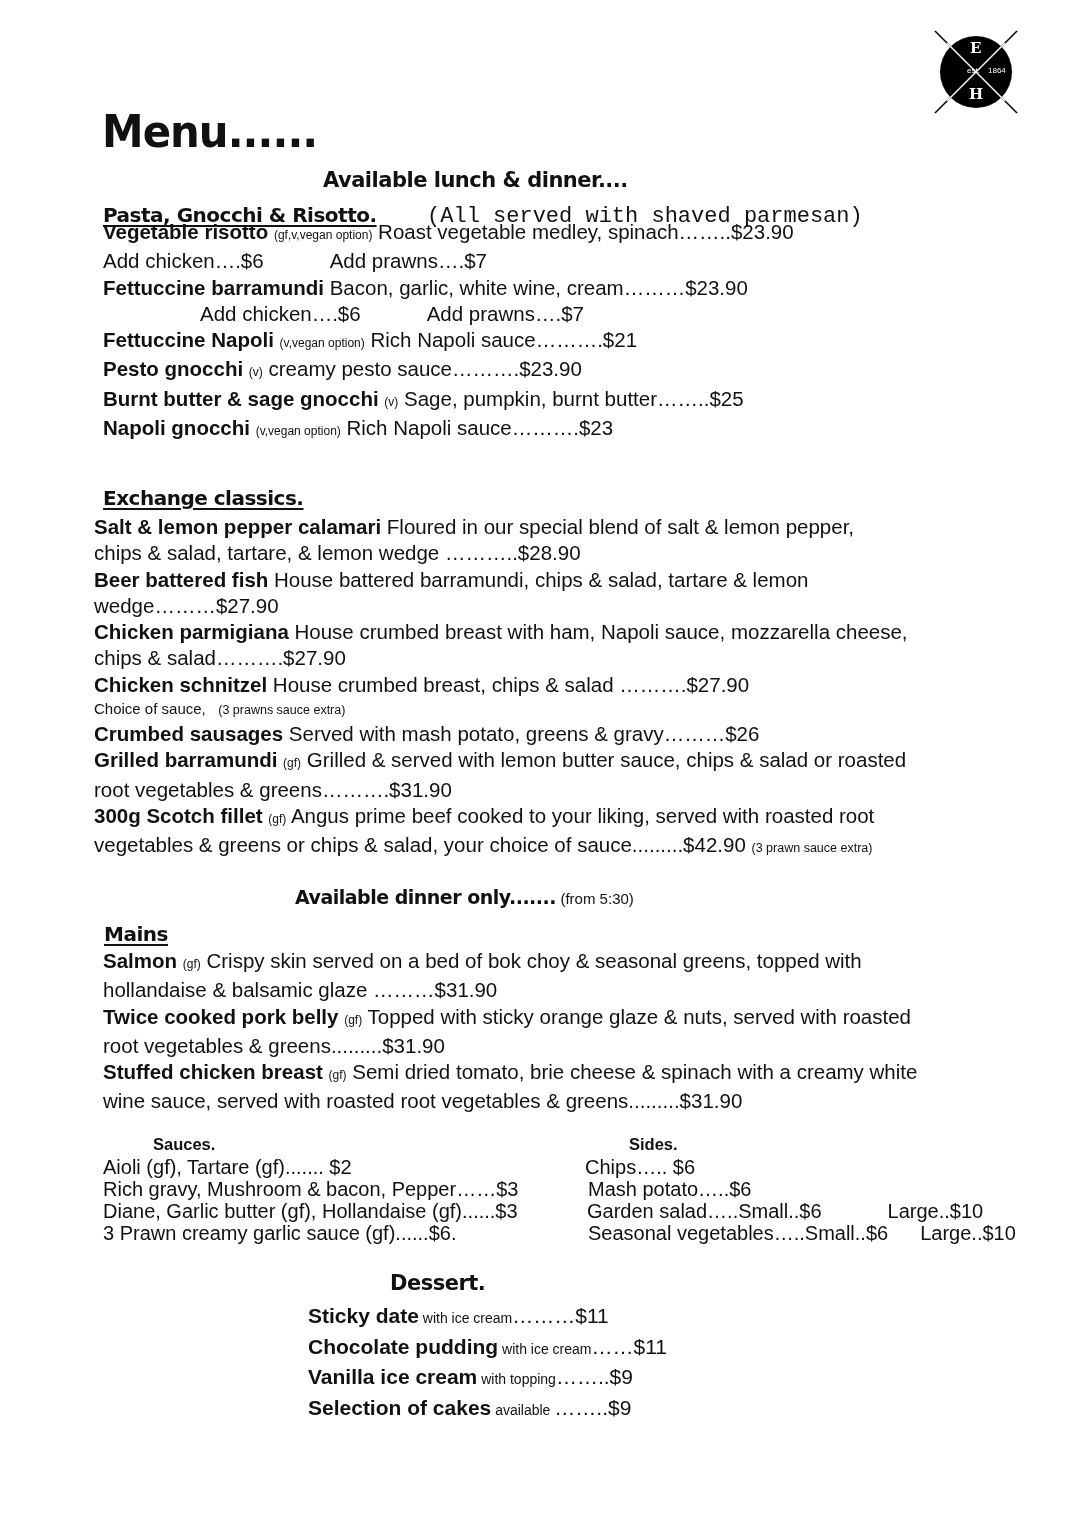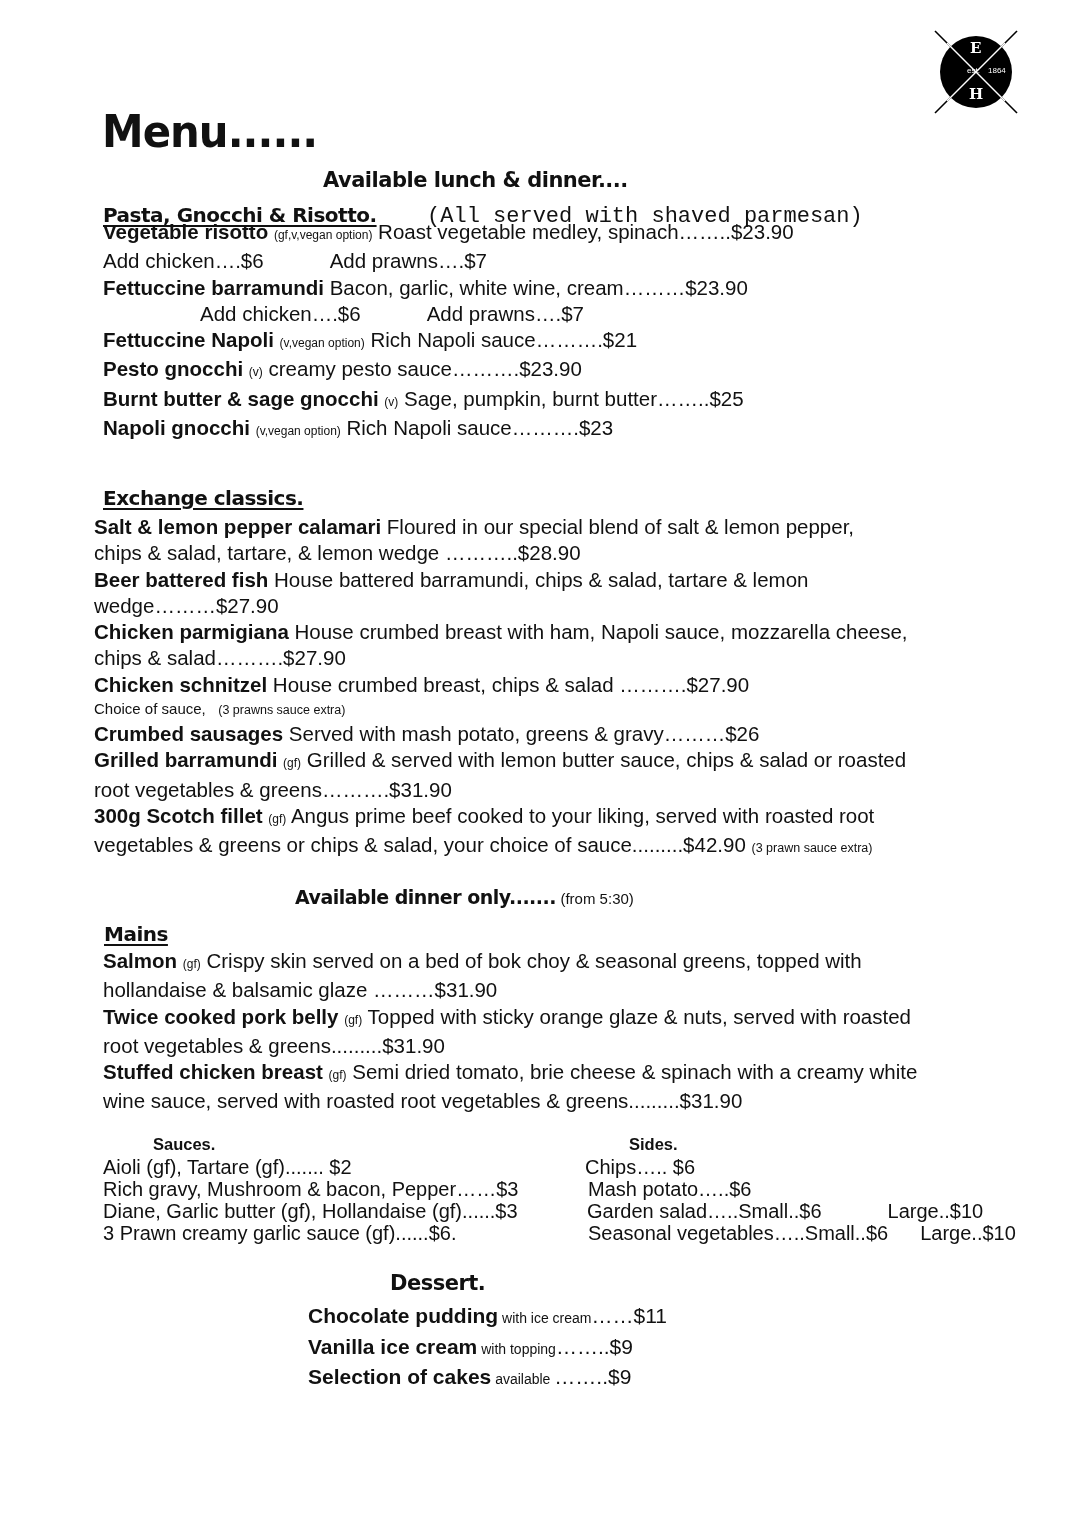--- a/index.html
+++ b/index.html
@@ -103,16 +103,17 @@
 <div class="abs sm-head" style="left:629px;top:1135px;">Sides.</div>
 <div class="abs" style="left:585px;top:1156px;">
   <div class="sm-line"><span>Chips….. $6</span></div>
   <div class="sm-line" style="padding-left:3px;"><span>Mash potato…..$6</span></div>
   <div class="sm-line" style="padding-left:2px;"><span>Garden salad…..Small..$6</span><span style="display:inline-block;width:66px;"></span><span>Large..$10</span></div>
   <div class="sm-line" style="padding-left:3px;"><span>Seasonal vegetables…..Small..$6</span><span style="display:inline-block;width:32px;"></span><span>Large..$10</span></div>
 </div>
 
 <div class="abs hand" style="left:390px;top:1271px;font-size:21px;">Dessert.</div>
 <div class="abs" style="left:308px;top:1302px;">
+  <div class="dess"><span class="b">Sticky date</span><span class="d"> with ice cream</span><span>………$11</span></div>
   <div class="dess"><span class="b">Chocolate pudding</span><span class="d"> with ice cream</span><span>……$11</span></div>
   <div class="dess"><span class="b">Vanilla ice cream</span><span class="d"> with topping</span><span>……..$9</span></div>
   <div class="dess"><span class="b">Selection of cakes</span><span class="d"> available </span><span>……..$9</span></div>
 </div>
 
 </body></html>

